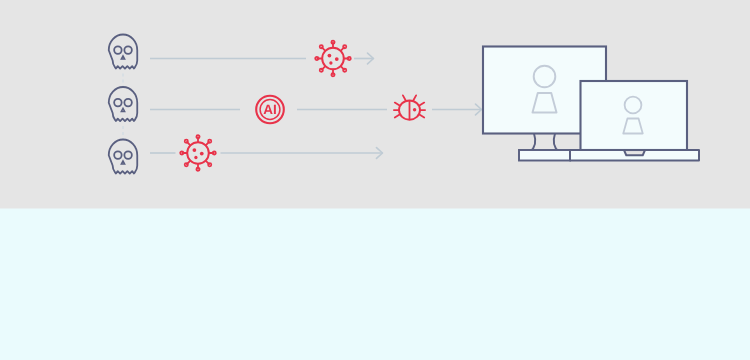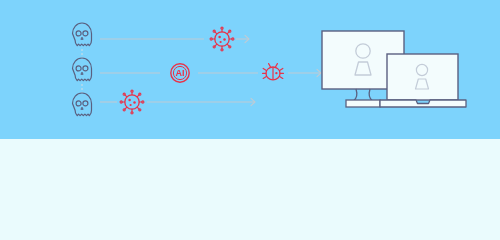--- a/index.html
+++ b/index.html
@@ -10,21 +10,21 @@
     width: 500px;
     height: 139px;
     background: #eafbfd;
     font-family: "Liberation Sans", sans-serif;
     overflow: hidden;
   }
   #stage {
     position: relative;
     width: 500px;
     height: 139px;
-    background: #7dd3fc;
+    background: #e5e5e5;
   }
   .abs { position: absolute; }
   svg { display: block; overflow: visible; }
   .ai-label {
     font-family: "Liberation Sans", sans-serif;
     font-size: 9px;
     font-weight: 700;
     fill: #e8334a;
     letter-spacing: 0px;
   }

